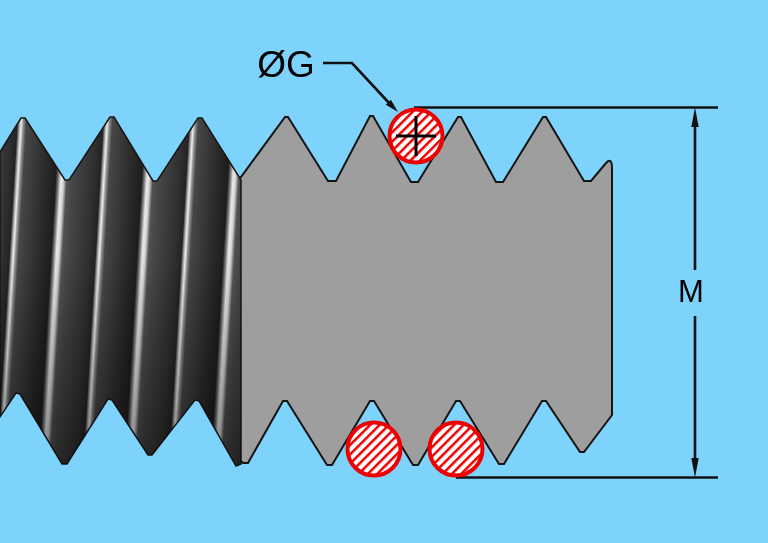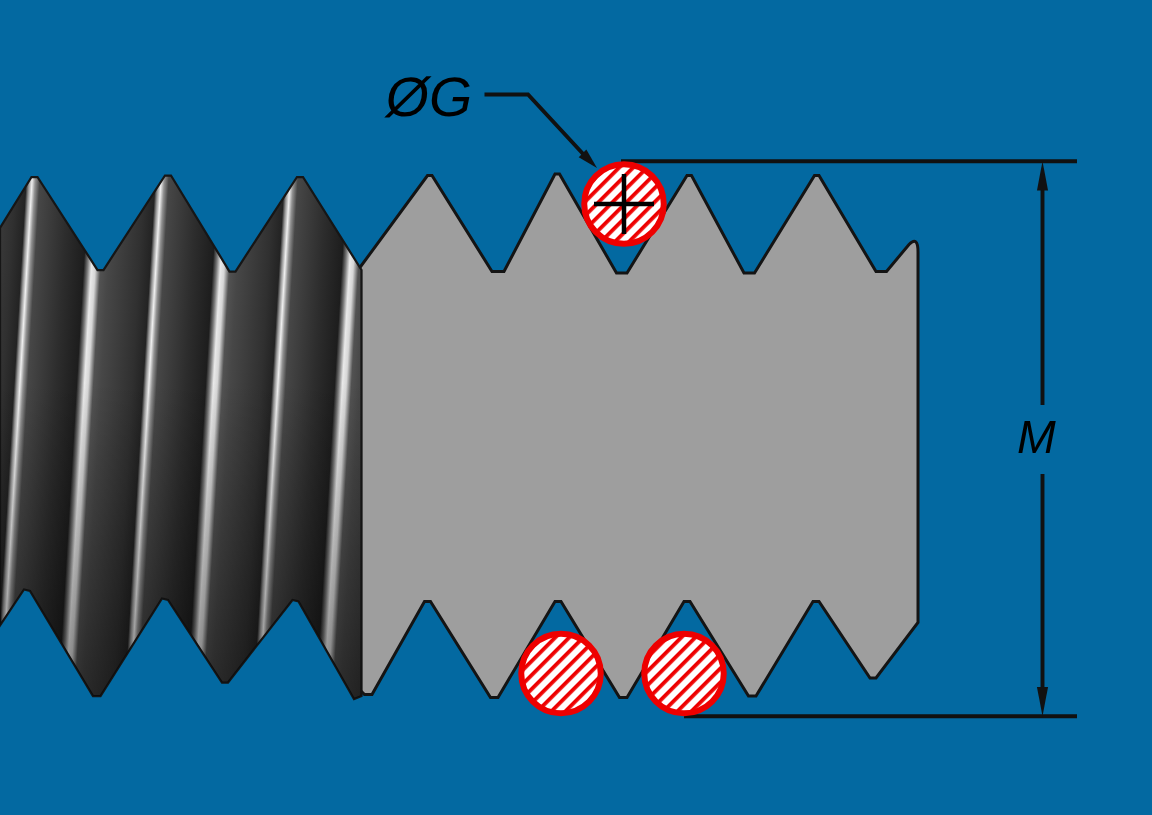--- a/index.html
+++ b/index.html
@@ -1,22 +1,21 @@
 <!DOCTYPE html>
 <html><head>
 <meta charset="utf-8">
 <style>
   html,body{margin:0;padding:0;background:#ffffff;}
   .stage{
     position:relative;
     width:768px;height:543px;
-    background:#0369a1;
+    background:#7dd3fc;
     overflow:hidden;
     font-family:"Liberation Sans", sans-serif;
-    font-style:italic;
   }
   svg{display:block;}
   text{font-family:"Liberation Sans", sans-serif;fill:#000000;}
   .dim-label{font-size:31px;}
   .wire-label{font-size:37px;}
 </style>
 </head>
 <body>
 
 <div class="stage">

